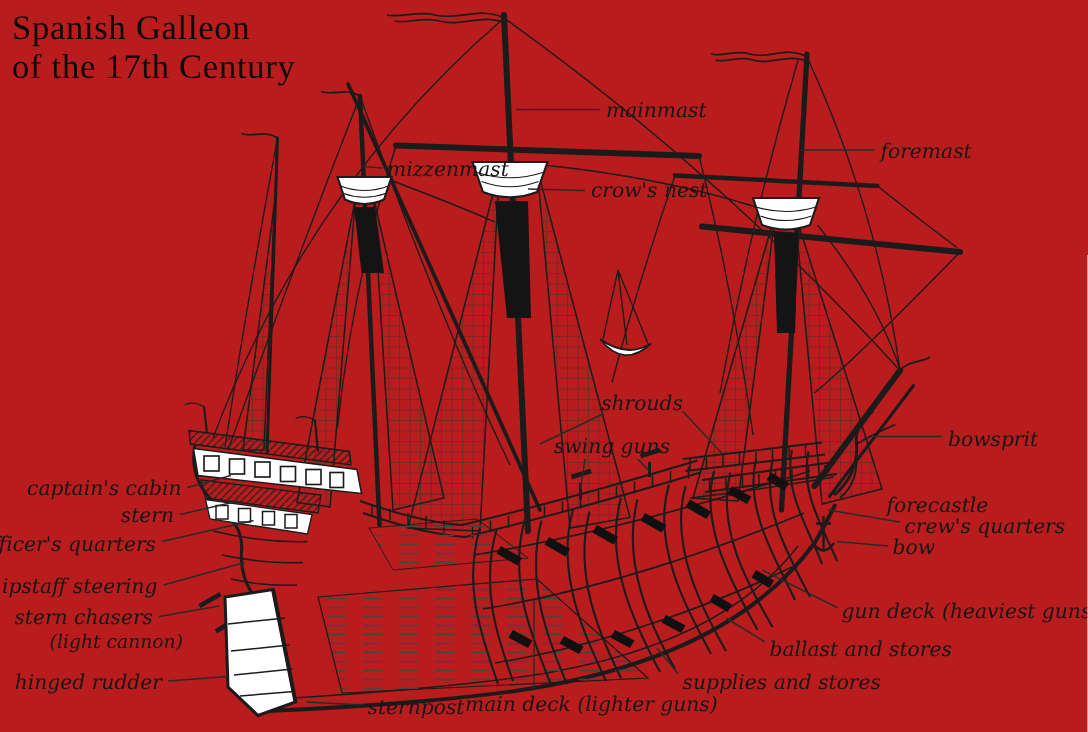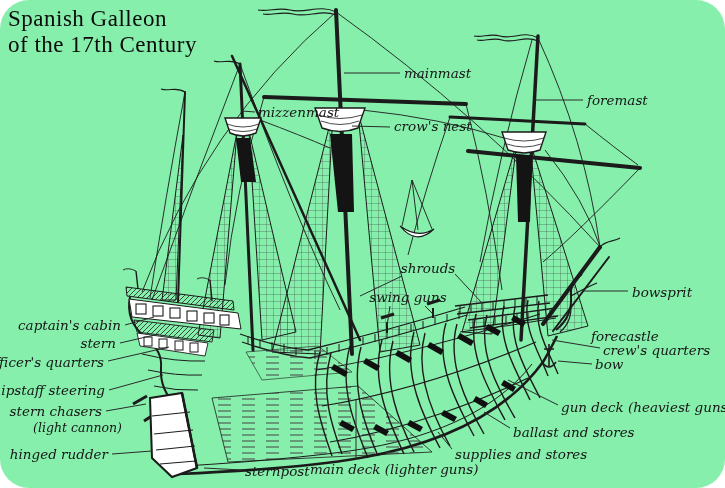--- a/index.html
+++ b/index.html
@@ -1,17 +1,17 @@
 <!DOCTYPE html>
 <html><head>
 <meta charset="utf-8">
 <style>
   html,body{margin:0;padding:0;background:#ffffff;}
   body{width:725px;height:488px;overflow:hidden;}
-  #stage{position:relative;width:725px;height:488px;background:#86efac;border-radius:29px;}
+  #stage{position:relative;width:725px;height:488px;background:#b91c1c;}
   svg{display:block;}
   .lbl{font-family:"DejaVu Serif",serif;font-style:italic;font-size:13.5px;fill:#161616;}
   .lbl-sm{font-size:12.5px;}
   .ttl{font-family:"Liberation Serif",serif;font-size:23px;fill:#0a0a0a;letter-spacing:.5px;}
   .ink{stroke:#1b1b1b;fill:none;}
   .leader{stroke:#2a2a2a;stroke-width:1;fill:none;}
 </style>
 </head>
 <body>
 

